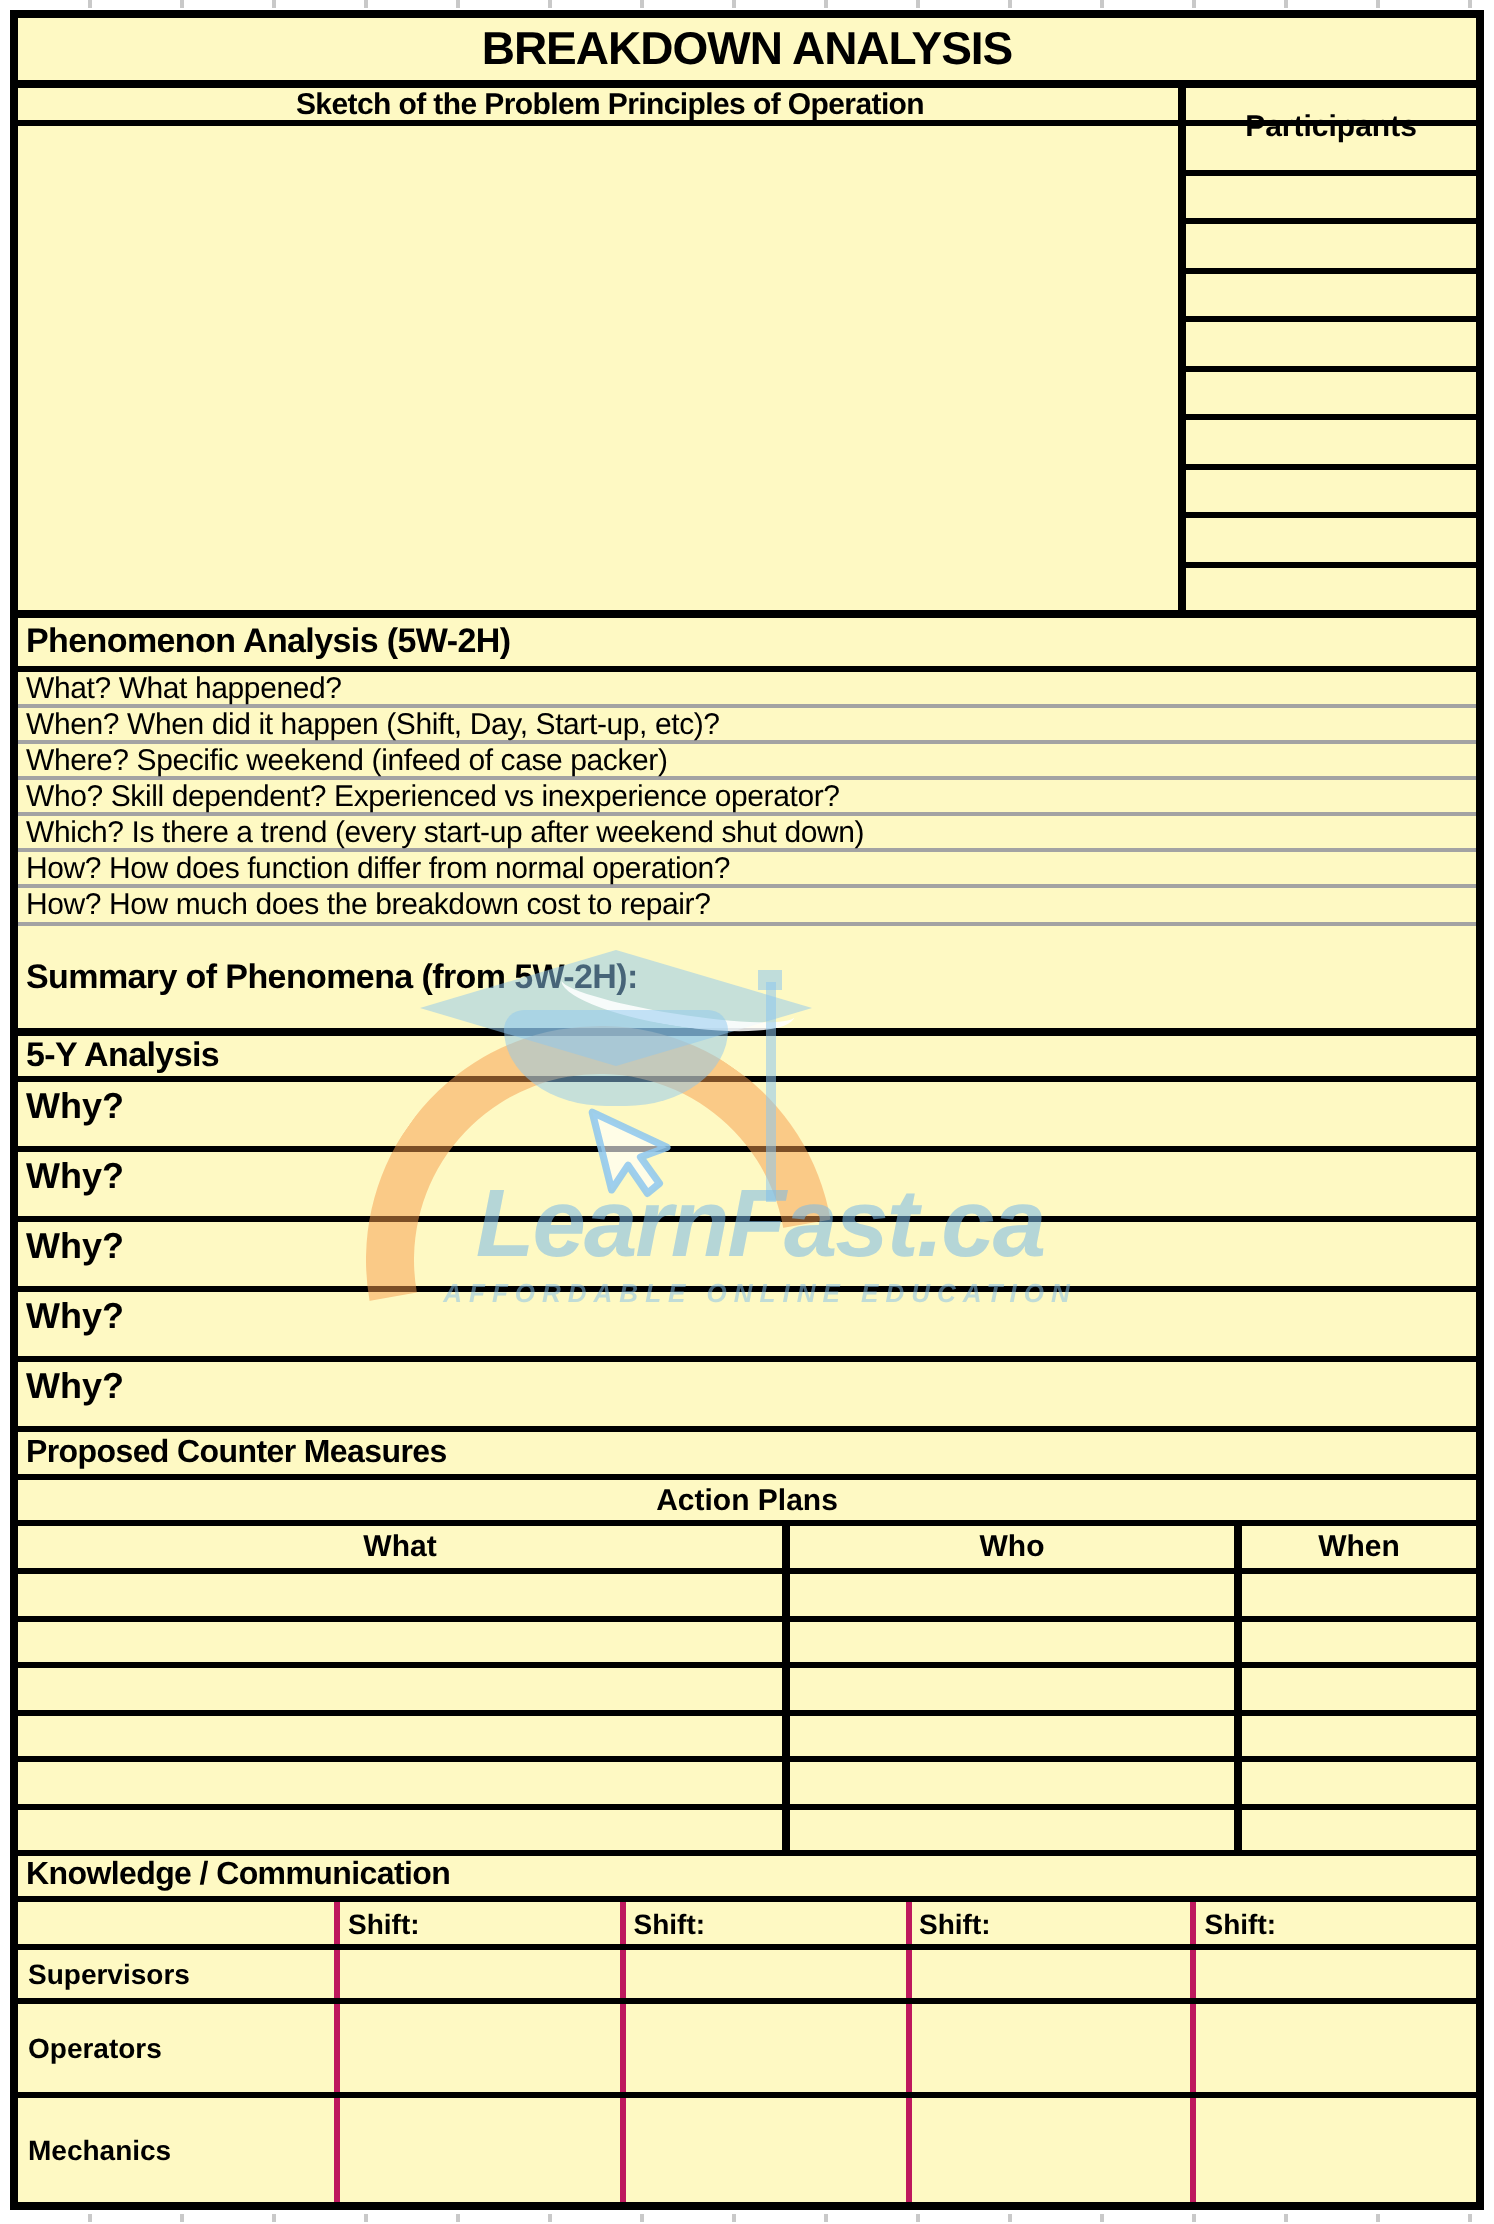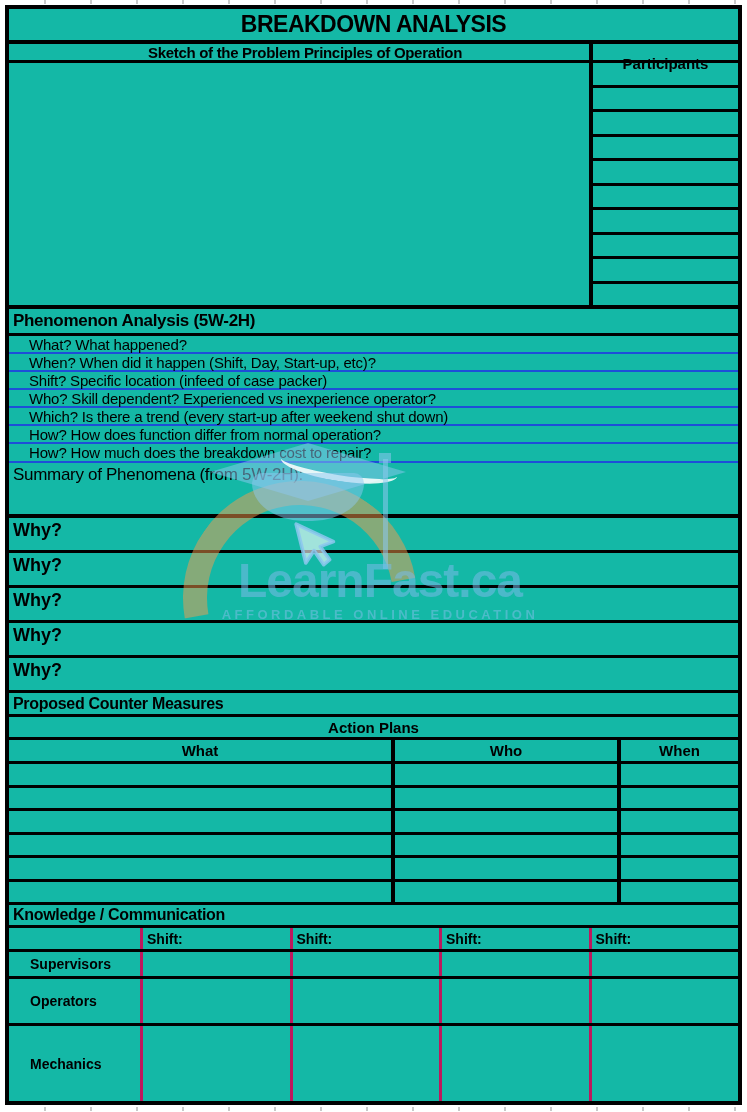--- a/index.html
+++ b/index.html
@@ -5,65 +5,65 @@
   html,body{margin:0;padding:0;background:#fff;}
   body{width:747px;height:1112px;position:relative;overflow:hidden;
        font-family:"Liberation Sans", sans-serif;color:#000;}
   .ticks{position:absolute;left:0;width:747px;height:4px;
          background:repeating-linear-gradient(to right,transparent 0 44px,#c9c9c9 44px 46px);}
   .ticks.top{top:0;}
   .ticks.bottom{top:1107px;}
 
   .form{position:absolute;left:5px;top:5px;width:737px;height:1100px;
         border:4px solid #000;box-sizing:border-box;display:flex;flex-direction:column;
-        background:#14b8a6;z-index:1;}
+        background:#fef9c3;z-index:1;}
   .row{box-sizing:border-box;flex:none;display:flex;align-items:center;}
   .bb3{border-bottom:3px solid #000;}
   .bb4{border-bottom:4px solid #000;}
 
   .title-row{height:35px;justify-content:center;font-weight:bold;font-size:23px;letter-spacing:-0.5px;}
   .hdr2{height:19px;padding-left:12px;}
   .hdr2 .sk{flex:1;text-align:center;font-weight:bold;font-size:15px;border-right:4px solid #000;height:100%;
             display:flex;align-items:center;justify-content:center;box-sizing:border-box;letter-spacing:-0.3px;}
   .hdr2 .pt{width:145px;text-align:center;font-weight:bold;font-size:15px;display:flex;align-items:center;justify-content:center;height:100%;margin-top:22px;}
 
   .sketch-body{height:246px;align-items:stretch;}
   .sketch-area{flex:1;border-right:4px solid #000;box-sizing:border-box;}
   .participants-col{width:145px;display:flex;flex-direction:column;}
   .p-row{flex:1;border-bottom:3px solid #000;box-sizing:border-box;}
   .p-row:last-child{border-bottom:none;}
 
   .sec-h{font-weight:bold;font-size:17px;padding-left:4px;letter-spacing:-0.3px;}
   .phen-h{height:27px;}
-  .q{height:18px;font-size:15px;padding-left:20px;border-bottom:2px solid #1d4ed8;letter-spacing:-0.2px;}
+  .q{height:18px;font-size:15px;padding-left:4px;border-bottom:2px solid #a3a3a3;letter-spacing:-0.2px;}
   .q.last{height:19px;}
-  .summary{height:55px;font-weight:normal;font-size:17px;padding:2px 0 0 4px;align-items:flex-start;letter-spacing:-0.3px;}
+  .summary{height:55px;font-weight:bold;font-size:17px;padding:16px 0 0 4px;align-items:flex-start;letter-spacing:-0.3px;}
   .fivey{height:23px;}
   .why{height:35px;font-weight:bold;font-size:18px;padding:2px 0 0 4px;align-items:flex-start;}
   .pcm{height:24px;font-size:16px;}
   .ap-h{height:23px;justify-content:center;font-weight:bold;font-size:15px;}
   .ap-cols{height:24px;font-weight:bold;font-size:15px;}
   .ap-c1{width:382px;display:flex;align-items:center;justify-content:center;height:100%;box-sizing:border-box;}
   .ap-c2{width:226px;border-left:4px solid #000;display:flex;align-items:center;justify-content:center;height:100%;box-sizing:border-box;}
   .ap-c3{flex:1;border-left:4px solid #000;display:flex;align-items:center;justify-content:center;height:100%;box-sizing:border-box;}
   .ap-row{height:24px;align-items:stretch;}
   .ap-row.h23{height:23px;}
 
   .kn-h{height:23px;font-size:16px;}
   .k-row{align-items:stretch;}
   .k-head{height:24px;}
-  .k-c0{width:131px;box-sizing:border-box;display:flex;align-items:center;font-weight:bold;font-size:14px;padding-left:21px;}
+  .k-c0{width:158px;box-sizing:border-box;display:flex;align-items:center;font-weight:bold;font-size:14px;padding-left:5px;}
   .k-c{flex:1;border-left:3px solid #be185d;box-sizing:border-box;display:flex;align-items:center;font-weight:bold;font-size:14px;padding-left:4px;}
   .k-sup{height:27px;}
   .k-op{height:47px;}
   .k-mech{flex:1;}
   .k-row .k-c0{border-right:0;}
 
   
-  .wm{position:absolute;left:180px;top:431px;width:400px;height:215px;z-index:5;pointer-events:none;}
+  .wm{position:absolute;left:180px;top:463px;width:400px;height:215px;z-index:5;pointer-events:none;font-style:italic;}
   .wm *{position:absolute;box-sizing:border-box;}
   .cap-board{left:30px;top:12px;width:196px;height:58px;background:rgba(141,199,239,0.5);
              clip-path:polygon(50% 0,100% 50%,50% 100%,0 50%);}
   .cap-swoosh{left:100px;top:22px;width:118px;height:28px;border-bottom:6px solid rgba(255,255,255,0.85);
               border-radius:50%;transform:rotate(9deg);}
   .cap-base{left:72px;top:42px;width:112px;height:48px;background:rgba(141,199,239,0.5);
             border-radius:12px 12px 55% 55%/12px 12px 95% 95%;}
   .tassel{left:203px;top:28px;width:5px;height:110px;background:rgba(141,199,239,0.55);}
   .tassel-knob{left:199px;top:22px;width:12px;height:10px;background:rgba(141,199,239,0.55);}
   .arc{left:3px;top:50px;width:234px;height:234px;border:24px solid transparent;
@@ -101,30 +101,31 @@
       <div class="p-row"></div>
       <div class="p-row"></div>
       <div class="p-row"></div>
       <div class="p-row"></div>
     </div>
   </div>
 
   <div class="row sec-h phen-h bb3">Phenomenon Analysis (5W-2H)</div>
   <div class="row q">What? What happened?</div>
   <div class="row q">When? When did it happen (Shift, Day, Start-up, etc)?</div>
-  <div class="row q">Shift? Specific location (infeed of case packer)</div>
+  <div class="row q">Where? Specific weekend (infeed of case packer)</div>
   <div class="row q">Who? Skill dependent? Experienced vs inexperience operator?</div>
   <div class="row q">Which? Is there a trend (every start-up after weekend shut down)</div>
   <div class="row q">How? How does function differ from normal operation?</div>
   <div class="row q last">How?  How much does the breakdown cost to repair?</div>
 
   <div class="row summary bb4">
     <span>Summary of Phenomena (from 5W-2H):</span>
   </div>
 
+  <div class="row sec-h fivey bb3">5-Y Analysis</div>
   <div class="row why bb3">Why?</div>
   <div class="row why bb3">Why?</div>
   <div class="row why bb3">Why?</div>
   <div class="row why bb3">Why?</div>
   <div class="row why bb3">Why?</div>
 
   <div class="row sec-h pcm bb3">Proposed Counter Measures</div>
   <div class="row ap-h bb3">Action Plans</div>
 
   <div class="row ap-cols bb3">

